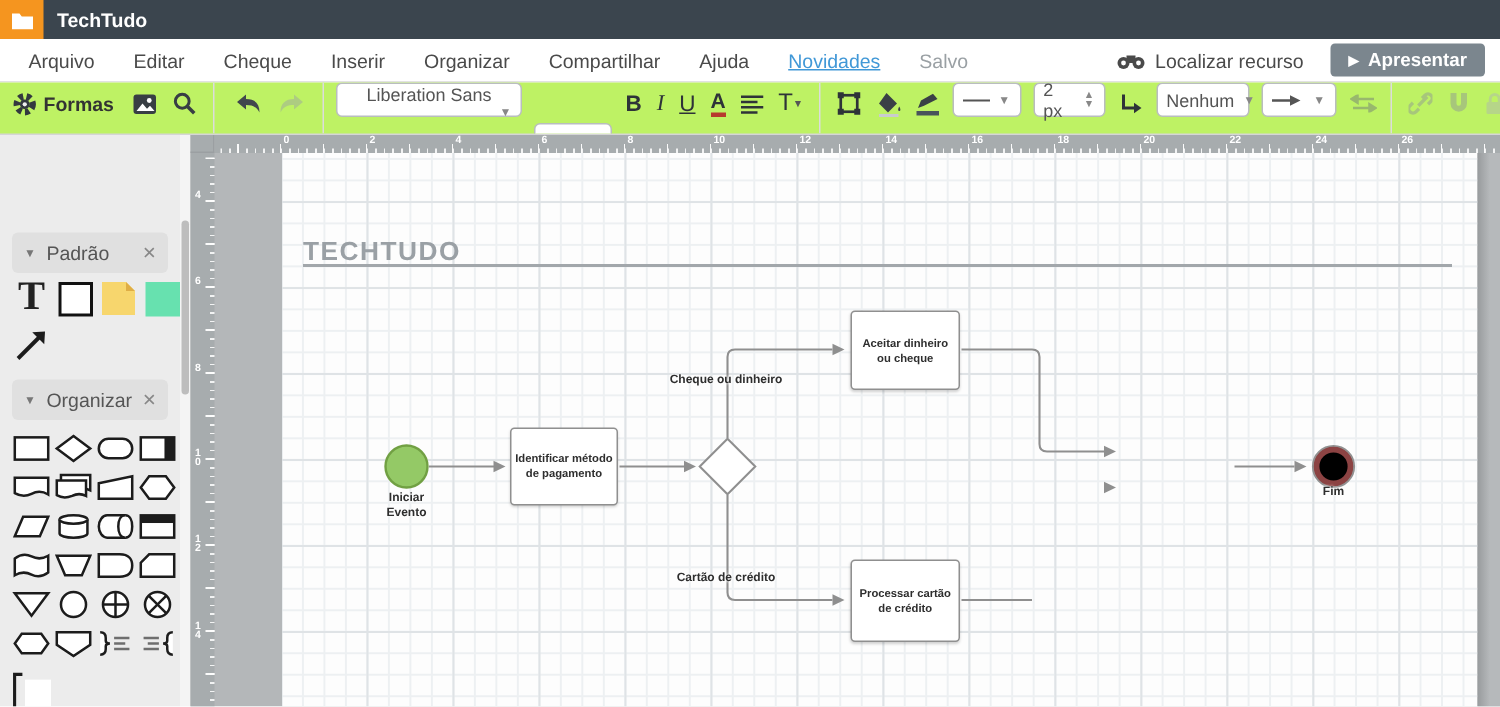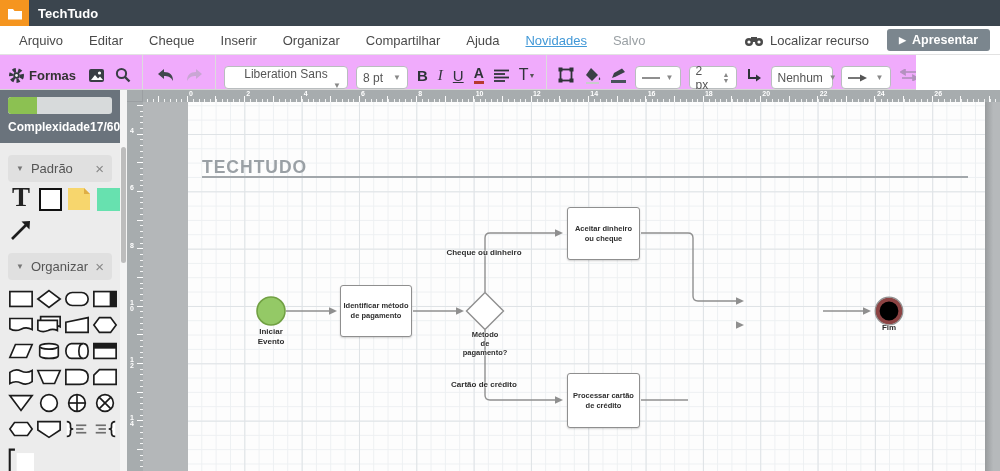--- a/index.html
+++ b/index.html
@@ -17,21 +17,21 @@
   .menu-item { font-size:13px; color:#4a4a4a; padding:0 13px; cursor:default; }
   .menu-item.highlight { color:#4198d7; text-decoration:underline; }
   .menu-item.muted { color:#9aa0a4; }
   .menubar-right { margin-left:auto; display:flex; align-items:center; }
   .find-resource { display:flex; align-items:center; font-size:13px; color:#4a4a4a; margin-right:18px; }
   .find-resource svg { margin-right:6px; }
   .present-btn { background:#7b868e; color:#fff; font-size:12.5px; font-weight:bold; border-radius:3px; height:22px; padding:0 12px; display:flex; align-items:center; margin-right:4px; }
   .present-btn .tri { font-size:9px; margin-right:6px; }
 
   
-  .toolbar { position:absolute; left:0; top:55px; width:916px; height:35px; background:#f0abfc; border-bottom:1px solid #d5d5d5; display:flex; align-items:flex-end; overflow:hidden; }
+  .toolbar { position:absolute; left:0; top:55px; width:1000px; height:35px; background:#bef264; border-bottom:1px solid #d5d5d5; display:flex; align-items:flex-start; overflow:hidden; }
   .tb-sep { width:1px; height:34px; background:#dcdcdc; flex:0 0 1px; }
   .tb-btn { display:flex; align-items:center; justify-content:center; height:28px; padding:0 5px; flex:0 0 auto; }
   .tb-label { font-size:13px; font-weight:bold; color:#333; margin:0 2px 0 4px; }
   .tb-select { background:#fff; border:1px solid #b9bdbf; border-radius:4px; height:23px; display:flex; align-items:center; font-size:12px; color:#555; padding:0 6px; margin:0 4px; flex:0 0 auto; }
   .tb-select .caret { margin-left:auto; color:#888; font-size:8px; padding-left:6px; }
   .glyph { font-size:15px; color:#2e3338; }
   .glyph.b { font-weight:bold; }
   .glyph.i { font-style:italic; font-family:"Liberation Serif", serif; }
   .glyph.u { text-decoration:underline; }
   .color-a { font-size:14px; font-weight:bold; color:#2e3338; border-bottom:3px solid #b73a2e; line-height:1.05; }
@@ -283,29 +283,20 @@
     <div class="tb-btn dis">
       <svg width="13" height="15" viewBox="0 0 13 15">
           <rect x="1" y="6" width="11" height="8" rx="1" fill="#aeb3b7"></rect>
           <path d="M3.5 6 V4 a3 3 0 0 1 6 0 v2" fill="none" stroke="#aeb3b7" stroke-width="2"></path>
         </svg>
     </div>
 
   </div>
 
   <div class="sidebar">
-    <div class="complexity">
-      <div class="progress-track">
-        <div class="progress-fill" id="complexity-fill" style="width: 28%;"></div>
-      </div>
-      <div class="complexity-row">
-        <span>Complexidade</span>
-        <span>17/60</span>
-      </div>
-    </div>
 
     <div class="section-hdr" style="top:65px;">
       <span class="tri">▼</span>
       <span class="name">Padrão</span>
       <span class="close">×</span>
     </div>
 
     <div class="shape-cell" style="left:8px; top:96px;">
         <span class="shape-T">T</span>
       </div>
@@ -555,20 +546,17 @@
 
   <div class="box" style="left:340px; top:285px; width:72px; height:52px;">Identificar método
 de pagamento</div>
   <div class="box" style="left:567px; top:373px; width:73px; height:55px;">Processar cartão
 de crédito</div>
   <div class="box" style="left:567px; top:207px; width:73px; height:53px;">Aceitar dinheiro
 ou cheque</div>
 
   <div class="lbl" style="left:241px; top:327px; width:60px;">Iniciar
 Evento</div>
-  <div class="lbl" style="left:445px; top:330px; width:80px; font-size:7.5px;">Método
-de
-pagamento?</div>
   <div class="lbl" style="left:442px; top:248px; width:84px;">Cheque ou dinheiro</div>
   <div class="lbl" style="left:442px; top:380px; width:84px;">Cartão de crédito</div>
   <div class="lbl" style="left:871px; top:323px; width:36px;">Fim</div>
 
 </div>
 
 </body></html>

